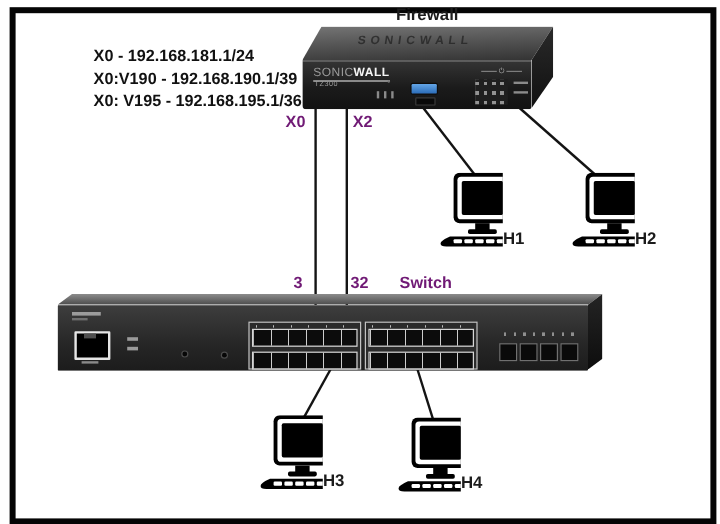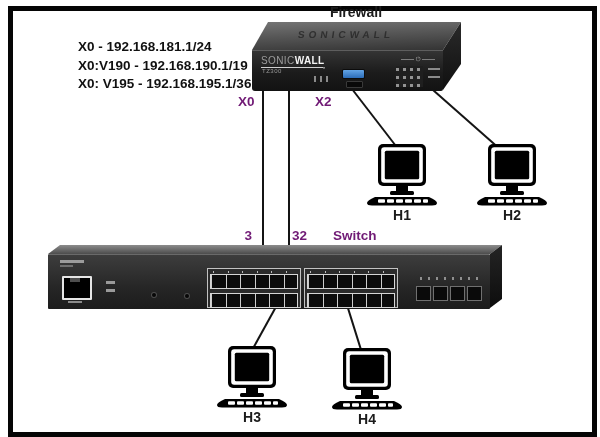--- a/index.html
+++ b/index.html
@@ -74,22 +74,22 @@
   .prow{height:15px;border:1px solid #d6d6d6;box-sizing:border-box;
         background:repeating-linear-gradient(90deg,#cdcdcd 0 1px,#0c0c0c 1px 14.6px);}
   .prow+.prow{margin-top:4px;}
   .ticks{height:2px;margin:0 3px 1px 3px;
          background:repeating-linear-gradient(90deg,#bdbdbd 0 1px,transparent 1px 14.6px);}
   .sfp-leds{position:absolute;left:372px;top:22px;width:60px;height:3px;
             background:repeating-linear-gradient(90deg,#8f8f8f 0 2px,transparent 2px 8px);}
   .sfp-row{position:absolute;left:368px;top:31px;display:flex;gap:2px;}
   .sfp{width:15px;height:15px;background:#0a0a0a;border:1px solid #707070;box-sizing:border-box;}
   
-  .host{position:absolute;z-index:2;width:70px;display:flex;flex-direction:column;
-        align-items:center;}
+  .host{position:absolute;z-index:2;width:70px;display:flex;flex-direction:row;
+        align-items:flex-end;}
   .host .hlabel{margin-top:1px;color:#1c1c1c;font-weight:700;font-size:14px;}
 </style>
 </head>
 <body>
 
 <div id="stage">
 
   <div class="frame"></div>
 
   <svg class="wires" width="600" height="437">
@@ -100,26 +100,26 @@
       <line x1="433" y1="90" x2="501" y2="150"></line>
       <line x1="277" y1="305" x2="251" y2="352"></line>
       <line x1="347" y1="305" x2="362" y2="353"></line>
     </g>
   </svg>
 
   <div class="lbl" style="left:306px;top:4px;width:100px;text-align:center;">Firewall</div>
 
   <div class="ipblock">
     <div>X0 - 192.168.181.1/24</div>
-    <div>X0:V190 - 192.168.190.1/19</div>
+    <div>X0:V190 - 192.168.190.1/39</div>
     <div>X0: V195 - 192.168.195.1/36</div>
   </div>
 
   <div class="lbl-sm" style="left:238px;top:94px;">X0</div>
-  <div class="lbl-sm" style="left:294px;top:94px;margin-left:21px;">X2</div>
+  <div class="lbl-sm" style="left:294px;top:94px;">X2</div>
 
   <div class="lbl-sm" style="left:236px;top:228px;width:16px;text-align:right;">3</div>
   <div class="lbl-sm" style="left:292px;top:228px;">32</div>
   <div class="lbl-sm" style="left:333px;top:228px;">Switch</div>
 
   <div class="fw">
     <div class="fw-top">
       <span class="fw-emboss">SONICWALL</span>
     </div>
     <div class="fw-side"></div>

